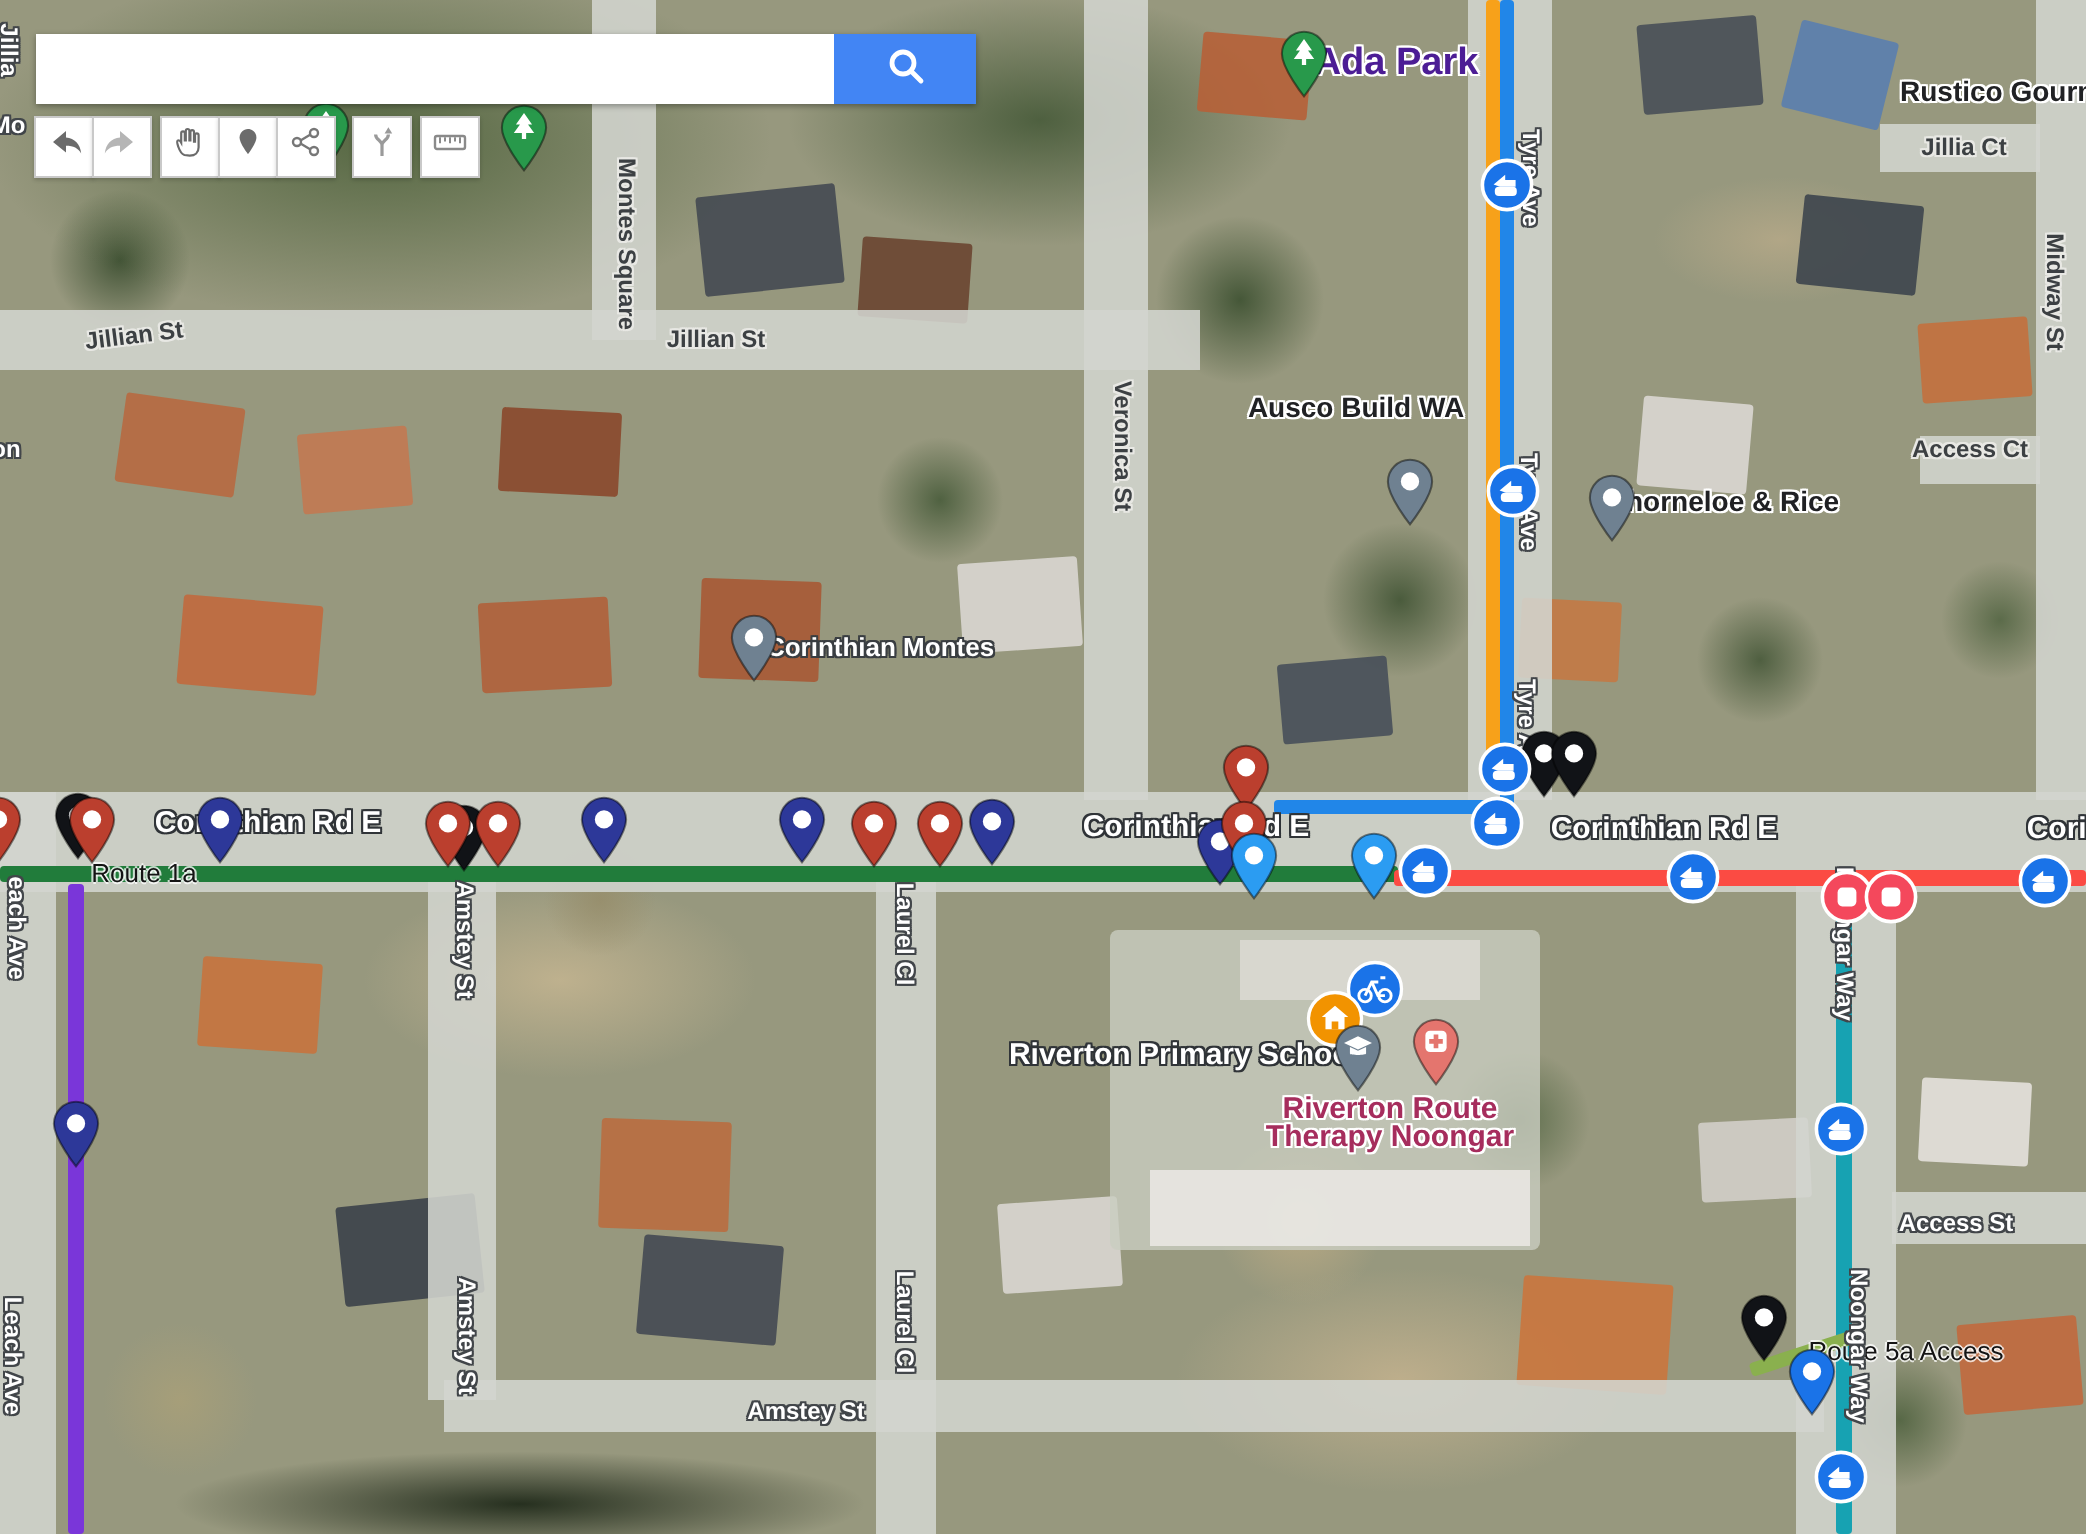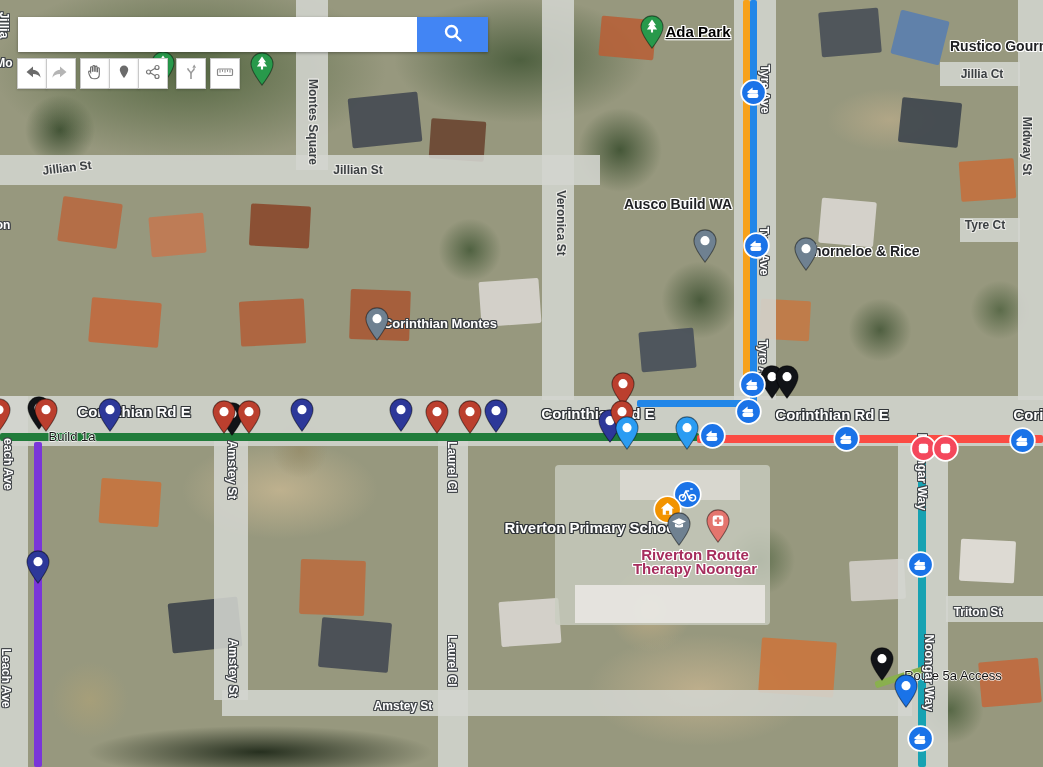--- a/index.html
+++ b/index.html
@@ -38,22 +38,22 @@
   .road-white{color:#fff;font-size:12px;font-weight:bold;
     text-shadow:0 1px 0 #42464a,1px 0 0 #42464a,0 -1px 0 #42464a,-1px 0 0 #42464a,1px 1px 0 #42464a,-1px -1px 0 #42464a,1px -1px 0 #42464a,-1px 1px 0 #42464a;}
   .road-white-lg{color:#fff;font-size:15px;font-weight:bold;
     text-shadow:0 1px 0 #303438,1px 0 0 #303438,0 -1px 0 #303438,-1px 0 0 #303438,1px 1px 0 #303438,-1px -1px 0 #303438,1px -1px 0 #303438,-1px 1px 0 #303438;}
   .poi-dark{color:#202124;font-size:14px;font-weight:bold;
     text-shadow:0 1px 0 #fff,1px 0 0 #fff,0 -1px 0 #fff,-1px 0 0 #fff,1px 1px 0 #fff,-1px -1px 0 #fff,1px -1px 0 #fff,-1px 1px 0 #fff;}
   .poi-white{color:#fff;font-size:13px;font-weight:bold;
     text-shadow:0 1px 0 #3a3e42,1px 0 0 #3a3e42,0 -1px 0 #3a3e42,-1px 0 0 #3a3e42,1px 1px 0 #3a3e42,-1px -1px 0 #3a3e42,1px -1px 0 #3a3e42,-1px 1px 0 #3a3e42;}
   .poi-white-lg{color:#fff;font-size:15px;font-weight:bold;
     text-shadow:0 1px 0 #303438,1px 0 0 #303438,0 -1px 0 #303438,-1px 0 0 #303438,1px 1px 0 #303438,-1px -1px 0 #303438,1px -1px 0 #303438,-1px 1px 0 #303438;}
-  .park-green{color:#000000;font-size:15px;font-weight:bold;
-    text-shadow:0 1px 0 #fff,1px 0 0 #fff,0 -1px 0 #fff,-1px 0 0 #fff,1px 1px 0 #fff,-1px -1px 0 #fff,1px -1px 0 #fff,-1px 1px 0 #fff;text-decoration:underline;}
+  .park-green{color:#4c1d95;font-size:19px;font-weight:bold;
+    text-shadow:0 1px 0 #fff,1px 0 0 #fff,0 -1px 0 #fff,-1px 0 0 #fff,1px 1px 0 #fff,-1px -1px 0 #fff,1px -1px 0 #fff,-1px 1px 0 #fff;}
   .dental{color:#a62d5d;font-size:15px;font-weight:bold;
     text-shadow:0 1px 0 #fff,1px 0 0 #fff,0 -1px 0 #fff,-1px 0 0 #fff,1px 1px 0 #fff,-1px -1px 0 #fff,1px -1px 0 #fff,-1px 1px 0 #fff;}
   .route-black{color:#141414;font-size:13px;font-weight:normal;
     text-shadow:0 1px 0 rgba(255,255,255,.75),1px 0 0 rgba(255,255,255,.75),0 -1px 0 rgba(255,255,255,.75),-1px 0 0 rgba(255,255,255,.75);}
   
   .marker{position:absolute;}
   .marker svg{display:block;}
   
   .search-bar{position:absolute;left:18px;top:17px;width:470px;height:35px;display:flex;
     box-shadow:0 1px 3px rgba(0,0,0,.35);z-index:60;}
@@ -137,40 +137,40 @@
   <div id="labels-layer">
       <div class="lbl road-dark" style="left: 67px; top: 168px; transform: translate(-50%, -50%) rotate(-7deg);">Jillian St</div>
       <div class="lbl road-dark" style="left: 358px; top: 170px; transform: translate(-50%, -50%) rotate(0deg);">Jillian St</div>
       <div class="lbl road-dark" style="left: 313px; top: 122px; transform: translate(-50%, -50%) rotate(90deg);">Montes Square</div>
       <div class="lbl road-dark" style="left: 561px; top: 223px; transform: translate(-50%, -50%) rotate(90deg);">Veronica St</div>
       <div class="lbl road-white" style="left: 765px; top: 89px; transform: translate(-50%, -50%) rotate(90deg);">Tyre Ave</div>
       <div class="lbl road-white" style="left: 764px; top: 251px; transform: translate(-50%, -50%) rotate(90deg);">Tyre Ave</div>
       <div class="lbl road-white" style="left: 763px; top: 364px; transform: translate(-50%, -50%) rotate(90deg);">Tyre Ave</div>
       <div class="lbl road-dark" style="left: 1027px; top: 146px; transform: translate(-50%, -50%) rotate(90deg);">Midway St</div>
       <div class="lbl road-dark" style="left: 982px; top: 74px; transform: translate(-50%, -50%) rotate(0deg);">Jillia Ct</div>
-      <div class="lbl road-dark" style="left: 985px; top: 225px; transform: translate(-50%, -50%) rotate(0deg);">Tyre Ct</div>
+      <div class="lbl road-dark" style="left: 985px; top: 225px; transform: translate(-50%, -50%) rotate(0deg);">Access Ct</div>
       <div class="lbl poi-dark" style="left: 950px; top: 46px; transform: translate(0px, -50%) rotate(0deg);">Rustico Gourm</div>
       <div class="lbl park-green" style="left: 698px; top: 32px; transform: translate(-50%, -50%) rotate(0deg);">Ada Park</div>
       <div class="lbl poi-dark" style="left: 678px; top: 204px; transform: translate(-50%, -50%) rotate(0deg);">Ausco Build WA</div>
       <div class="lbl poi-dark" style="left: 862px; top: 251px; transform: translate(-50%, -50%) rotate(0deg);">Thorneloe &amp; Rice</div>
       <div class="lbl poi-white" style="left: 440px; top: 324px; transform: translate(-50%, -50%) rotate(0deg);">Corinthian Montes</div>
       <div class="lbl road-white-lg" style="left: 134px; top: 412px; transform: translate(-50%, -50%) rotate(0deg);">Corinthian Rd E</div>
       <div class="lbl road-white-lg" style="left: 598px; top: 414px; transform: translate(-50%, -50%) rotate(0deg);">Corinthian Rd E</div>
       <div class="lbl road-white-lg" style="left: 832px; top: 415px; transform: translate(-50%, -50%) rotate(0deg);">Corinthian Rd E</div>
       <div class="lbl road-white-lg" style="left: 1070px; top: 415px; transform: translate(-50%, -50%) rotate(0deg);">Corinthian Rd E</div>
-      <div class="lbl route-black" style="left: 72px; top: 437px; transform: translate(-50%, -50%) rotate(0deg);">Build 1a</div>
+      <div class="lbl route-black" style="left: 72px; top: 437px; transform: translate(-50%, -50%) rotate(0deg);">Route 1a</div>
       <div class="lbl route-black" style="left: 953px; top: 676px; transform: translate(-50%, -50%) rotate(0deg);">Route 5a Access</div>
       <div class="lbl road-white" style="left: 8px; top: 464px; transform: translate(-50%, -50%) rotate(90deg);">each Ave</div>
       <div class="lbl road-white" style="left: 6px; top: 678px; transform: translate(-50%, -50%) rotate(90deg);">Leach Ave</div>
       <div class="lbl road-white" style="left: 232px; top: 470px; transform: translate(-50%, -50%) rotate(90deg);">Amstey St</div>
       <div class="lbl road-white" style="left: 233px; top: 668px; transform: translate(-50%, -50%) rotate(90deg);">Amstey St</div>
       <div class="lbl road-white" style="left: 403px; top: 706px; transform: translate(-50%, -50%) rotate(0deg);">Amstey St</div>
       <div class="lbl road-white" style="left: 452px; top: 467px; transform: translate(-50%, -50%) rotate(90deg);">Laurel Cl</div>
       <div class="lbl road-white" style="left: 452px; top: 661px; transform: translate(-50%, -50%) rotate(90deg);">Laurel Cl</div>
-      <div class="lbl road-white" style="left: 978px; top: 612px; transform: translate(-50%, -50%) rotate(0deg);">Triton St</div>
+      <div class="lbl road-white" style="left: 978px; top: 612px; transform: translate(-50%, -50%) rotate(0deg);">Access St</div>
       <div class="lbl road-white" style="left: 922px; top: 472px; transform: translate(-50%, -50%) rotate(90deg);">Noongar Way</div>
       <div class="lbl road-white" style="left: 929px; top: 673px; transform: translate(-50%, -50%) rotate(90deg);">Noongar Way</div>
       <div class="lbl poi-white-lg" style="left: 592px; top: 528px; transform: translate(-50%, -50%) rotate(0deg);">Riverton Primary School</div>
       <div class="lbl dental" style="left: 695px; top: 555px; transform: translate(-50%, -50%) rotate(0deg);">Riverton Route</div>
       <div class="lbl dental" style="left: 695px; top: 569px; transform: translate(-50%, -50%) rotate(0deg);">Therapy Noongar</div>
       <div class="lbl road-white" style="left: 4px; top: 25px; transform: translate(-50%, -50%) rotate(90deg);">Jillia</div>
       <div class="lbl road-white" style="left: 4px; top: 63px; transform: translate(-50%, -50%) rotate(0deg);">Mo</div>
       <div class="lbl road-white" style="left: 3px; top: 225px; transform: translate(-50%, -50%) rotate(0deg);">on</div>
     </div>
 

